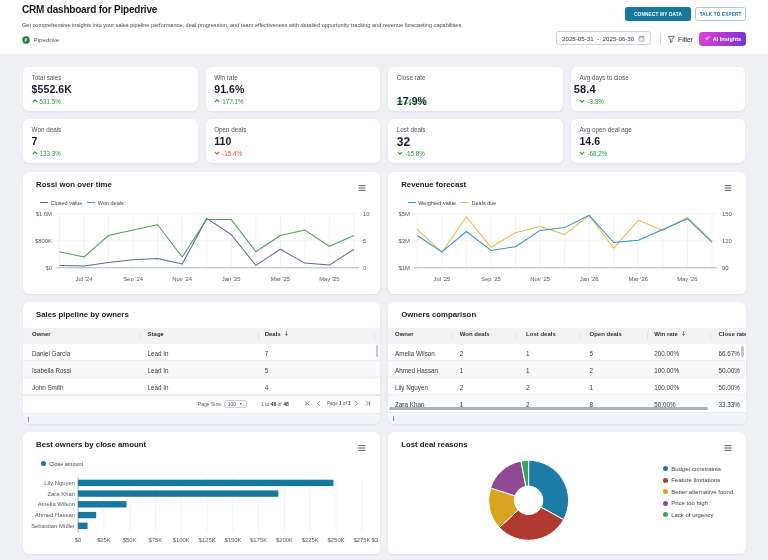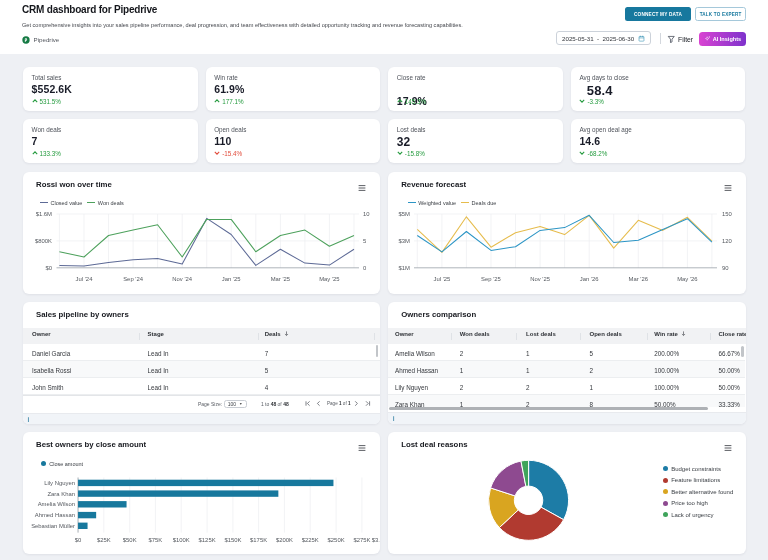--- a/index.html
+++ b/index.html
@@ -49,35 +49,35 @@
 
 <div class="card" style="left:23.0px;top:66.6px;width:174.6px;height:44px">
 <div style="position:absolute;left:8.6px;top:7.5px;font-size:6.3px;color:#4e525a">Total sales</div>
 <div style="position:absolute;left:8.6px;top:16.5px;font-size:10.5px;font-weight:bold;color:#191c28;letter-spacing:0.1px">$552.6K</div>
 <div style="position:absolute;left:8.6px;top:31px;font-size:6.3px;color:#259b3f;display:flex;align-items:center"><svg width="6" height="4" viewBox="0 0 6 4" style="margin-right:2px">
         <polyline points="0.8,3.2 3,0.9 5.2,3.2" fill="none" stroke="#259b3f" stroke-width="1.1"></polyline>
       </svg>531.5%</div>
 </div>
 <div class="card" style="left:205.6px;top:66.6px;width:174.6px;height:44px">
 <div style="position:absolute;left:8.6px;top:7.5px;font-size:6.3px;color:#4e525a">Win rate</div>
-<div style="position:absolute;left:8.6px;top:16.5px;font-size:10.5px;font-weight:bold;color:#191c28;letter-spacing:0.1px">61.9%</div>
+<div style="position:absolute;left:8.6px;top:16.5px;font-size:10.5px;font-weight:bold;color:#191c28;letter-spacing:0.1px">91.6%</div>
 <div style="position:absolute;left:8.6px;top:31px;font-size:6.3px;color:#259b3f;display:flex;align-items:center"><svg width="6" height="4" viewBox="0 0 6 4" style="margin-right:2px">
         <polyline points="0.8,3.2 3,0.9 5.2,3.2" fill="none" stroke="#259b3f" stroke-width="1.1"></polyline>
       </svg>177.1%</div>
 </div>
 <div class="card" style="left:388.2px;top:66.6px;width:174.6px;height:44px">
 <div style="position:absolute;left:8.6px;top:7.5px;font-size:6.3px;color:#4e525a">Close rate</div>
 <div style="position:absolute;left:8.6px;top:28px;font-size:10.5px;font-weight:bold;color:#191c28;letter-spacing:0.1px">17.9%</div>
 <div style="position:absolute;left:8.6px;top:31px;font-size:6.3px;color:#259b3f;display:flex;align-items:center"><svg width="6" height="4" viewBox="0 0 6 4" style="margin-right:2px">
         <polyline points="0.8,3.2 3,0.9 5.2,3.2" fill="none" stroke="#259b3f" stroke-width="1.1"></polyline>
       </svg>145.3%</div>
 </div>
 <div class="card" style="left:570.8px;top:66.6px;width:174.6px;height:44px">
 <div style="position:absolute;left:8.6px;top:7.5px;font-size:6.3px;color:#4e525a">Avg days to close</div>
-<div style="position:absolute;left:16px;top:16.5px;font-size:13px;font-weight:bold;color:#191c28;letter-spacing:0.1px">58.4</div>
+<div style="position:absolute;left:3px;top:16.5px;font-size:11px;font-weight:bold;color:#191c28;letter-spacing:0.1px">58.4</div>
 <div style="position:absolute;left:8.6px;top:31px;font-size:6.3px;color:#259b3f;display:flex;align-items:center"><svg width="6" height="4" viewBox="0 0 6 4" style="margin-right:2px">
         <polyline points="0.8,0.8 3,3.1 5.2,0.8" fill="none" stroke="#259b3f" stroke-width="1.1"></polyline>
       </svg>-3.3%</div>
 </div>
 <div class="card" style="left:23.0px;top:118.5px;width:174.6px;height:44px">
 <div style="position:absolute;left:8.6px;top:7.5px;font-size:6.3px;color:#4e525a">Won deals</div>
 <div style="position:absolute;left:8.6px;top:16.5px;font-size:10.5px;font-weight:bold;color:#191c28;letter-spacing:0.1px">7</div>
 <div style="position:absolute;left:8.6px;top:31px;font-size:6.3px;color:#259b3f;display:flex;align-items:center"><svg width="6" height="4" viewBox="0 0 6 4" style="margin-right:2px">
         <polyline points="0.8,3.2 3,0.9 5.2,3.2" fill="none" stroke="#259b3f" stroke-width="1.1"></polyline>
       </svg>133.3%</div>

